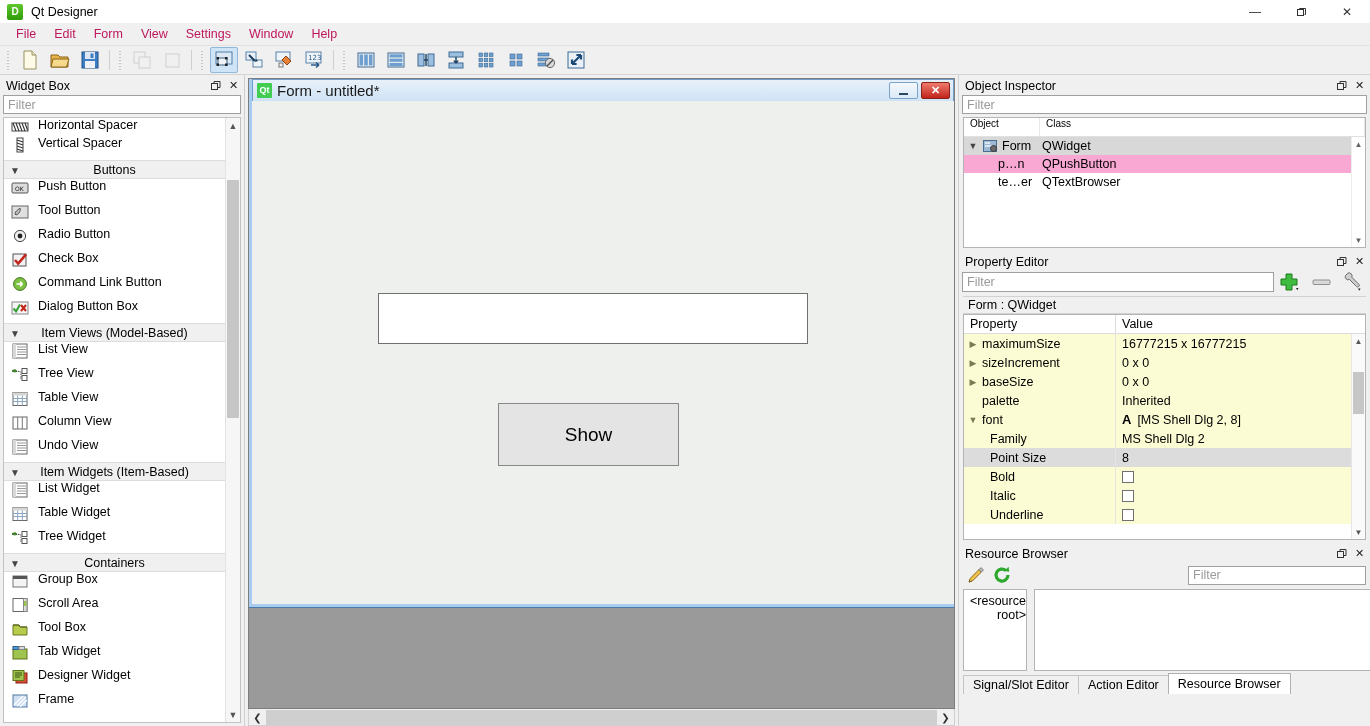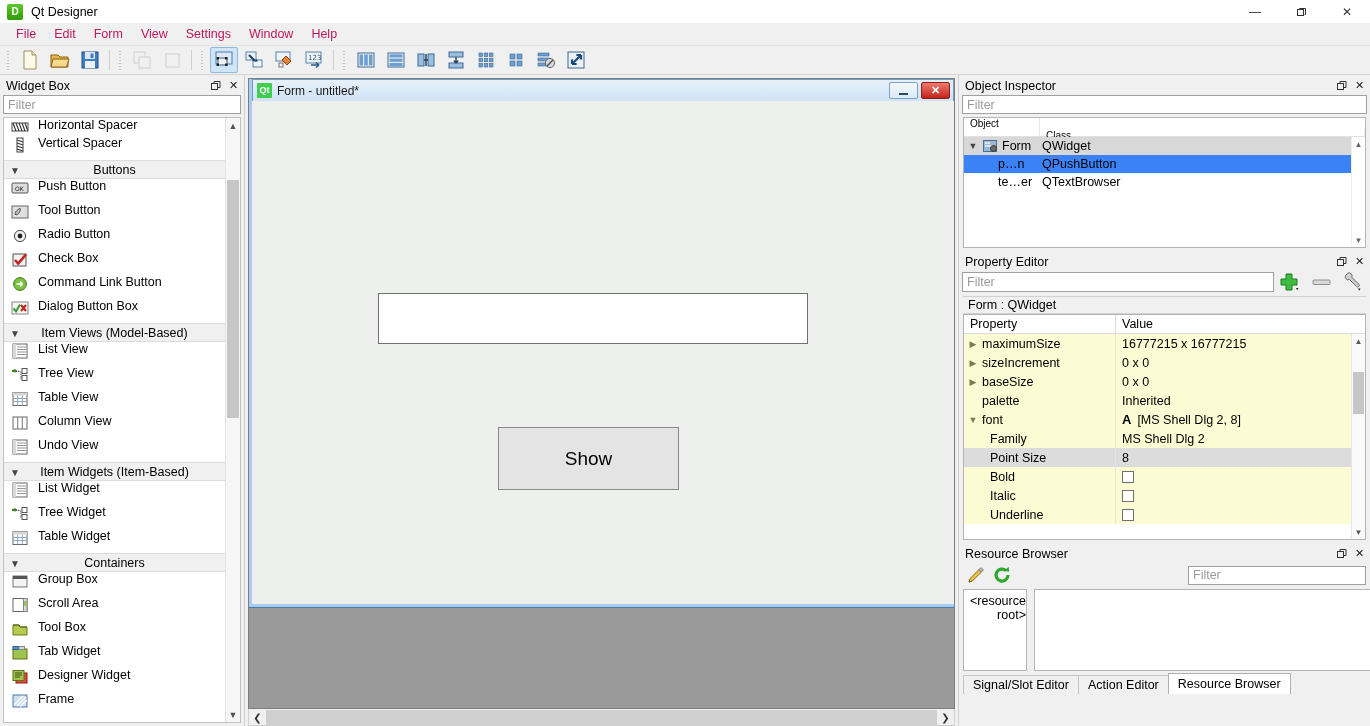--- a/index.html
+++ b/index.html
@@ -180,21 +180,21 @@
     display: flex; align-items: center; padding-left: 4px;
     position: relative;
   }
   .form-qt-icon {
     width: 15px; height: 15px; margin-right: 5px;
     background: #41cd52; color: #fff;
     font-size: 9px; font-weight: bold;
     display: flex; align-items: center; justify-content: center;
     border-radius: 1px; line-height: 1;
   }
-  .form-title-text { font-size: 12px; color: #1a1a1a; }
+  .form-title-text { font-size: 15px; color: #1a1a1a; }
   .form-win-btns { position: absolute; right: 3px; top: 2px; display: flex; gap: 3px; }
   .form-min {
     width: 29px; height: 17px;
     background: linear-gradient(180deg,#f4f8fc 0%,#dbe9f7 100%);
     border: 1px solid #7ba2c7; border-radius: 2px;
     display: flex; align-items: flex-end; justify-content: center;
     padding-bottom: 3px;
   }
   .form-min i { display: block; width: 9px; height: 2px; background: #2b4a66; }
   .form-close {
@@ -214,21 +214,21 @@
   .text-browser {
     position: absolute;
     left: 126px; top: 192px; width: 430px; height: 51px;
     background: #ffffff; border: 1px solid #707070;
   }
   .show-btn {
     position: absolute;
     left: 246px; top: 302px; width: 181px; height: 63px;
     background: #e4e4e4; border: 1px solid #888;
     display: flex; align-items: center; justify-content: center;
-    font-size: 19px; color: #000; margin-top: 24px;
+    font-size: 19px; color: #000;
   }
   .mdi-hscroll {
     height: 17px; min-height: 17px;
     margin: 0 3px 0 3px;
     background: #f0f0f0;
     border: 1px solid #cfcfcf; border-top: none;
     display: flex; align-items: center;
   }
   .mdi-hscroll .ar {
     width: 17px; height: 15px; display: flex; align-items: center; justify-content: center;
@@ -253,27 +253,27 @@
   }
   .tree-head {
     height: 19px; display: flex; background: #fff;
     border-bottom: 1px solid #e0e0e0;
   }
   .tree-head div {
     font-size: 10px; padding: 0 0 0 6px; color: #000;
     border-right: 1px solid #e8e8e8;
   }
   .th-obj { width: 76px; }
-  .th-cls { flex: 1; margin-top: 12px; }
+  .th-cls { flex: 1; }
   .tree-body { flex: 1; min-height: 0; position: relative; }
   .tree-row {
     height: 18px; display: flex; align-items: center; font-size: 12.5px;
   }
   .tree-row.sel { background: #d8d8d8; }
-  .tree-row.alt { background: #3b82f6; }
+  .tree-row.alt { background: #f9a8d4; }
   .tree-chev { width: 18px; text-align: center; font-size: 9px; color: #444; }
   .tree-ico {
     width: 16px; height: 14px; margin-right: 4px;
     display: flex; align-items: center; justify-content: center;
   }
   .tree-obj-col { width: 76px; display: flex; align-items: center; }
   .tree-cls-col { flex: 1; padding-left: 2px; }
   .tree-vscroll {
     position: absolute; right: 0; top: 0; bottom: 0; width: 14px;
     background: #fff; border-left: 1px solid #ededed;
@@ -698,39 +698,39 @@
                   <g stroke="#999">
                     <path d="M6 4h9M6 6.5h9M6 9h9M6 11.5h9"></path>
                   </g>
                 </svg>
               </span>
               <span>List Widget</span>
             </div>
             <div class="wb-row">
               <span class="wb-ico">
                 <svg width="18" height="16" viewBox="0 0 18 16">
-                  <path d="M1 4c2-1.6 4-1.6 5 .4-2 .8-4 .4-5-.4z" fill="#4f9b2f" stroke="#2f6b18"></path>
-                  <path d="M7 4.5h3v2M10 6.5v5h-1" stroke="#555" fill="none" stroke-dasharray="1.5 1.2"></path>
-                  <rect x="11" y="1.5" width="5" height="5" fill="#fff" stroke="#555"></rect>
-                  <rect x="11" y="8.5" width="5" height="5" fill="#fff" stroke="#555"></rect>
-                </svg>
-              </span>
-              <span>Tree Widget</span>
-            </div>
-            <div class="wb-row">
-              <span class="wb-ico">
-                <svg width="18" height="16" viewBox="0 0 18 16">
                   <rect x="2" y="1.5" width="14" height="13" fill="#fff" stroke="#666"></rect>
                   <rect x="2" y="1.5" width="14" height="3" fill="#d5d5d5"></rect>
                   <g stroke="#8aa6c0">
                     <path d="M2 7.5h14M2 10.5h14M6.7 4.5v10M11.3 4.5v10"></path>
                   </g>
                 </svg>
               </span>
               <span>Table Widget</span>
+            </div>
+            <div class="wb-row">
+              <span class="wb-ico">
+                <svg width="18" height="16" viewBox="0 0 18 16">
+                  <path d="M1 4c2-1.6 4-1.6 5 .4-2 .8-4 .4-5-.4z" fill="#4f9b2f" stroke="#2f6b18"></path>
+                  <path d="M7 4.5h3v2M10 6.5v5h-1" stroke="#555" fill="none" stroke-dasharray="1.5 1.2"></path>
+                  <rect x="11" y="1.5" width="5" height="5" fill="#fff" stroke="#555"></rect>
+                  <rect x="11" y="8.5" width="5" height="5" fill="#fff" stroke="#555"></rect>
+                </svg>
+              </span>
+              <span>Tree Widget</span>
             </div>
             <div class="wb-group">
               <span class="chev">▼</span>
               <span>Containers</span>
             </div>
             <div class="wb-row">
               <span class="wb-ico">
                 <svg width="18" height="16" viewBox="0 0 18 16">
                   <rect x="2" y="3" width="14" height="11" fill="#f4f4f4" stroke="#777"></rect>
                   <rect x="2" y="3" width="14" height="3" fill="#555"></rect>

